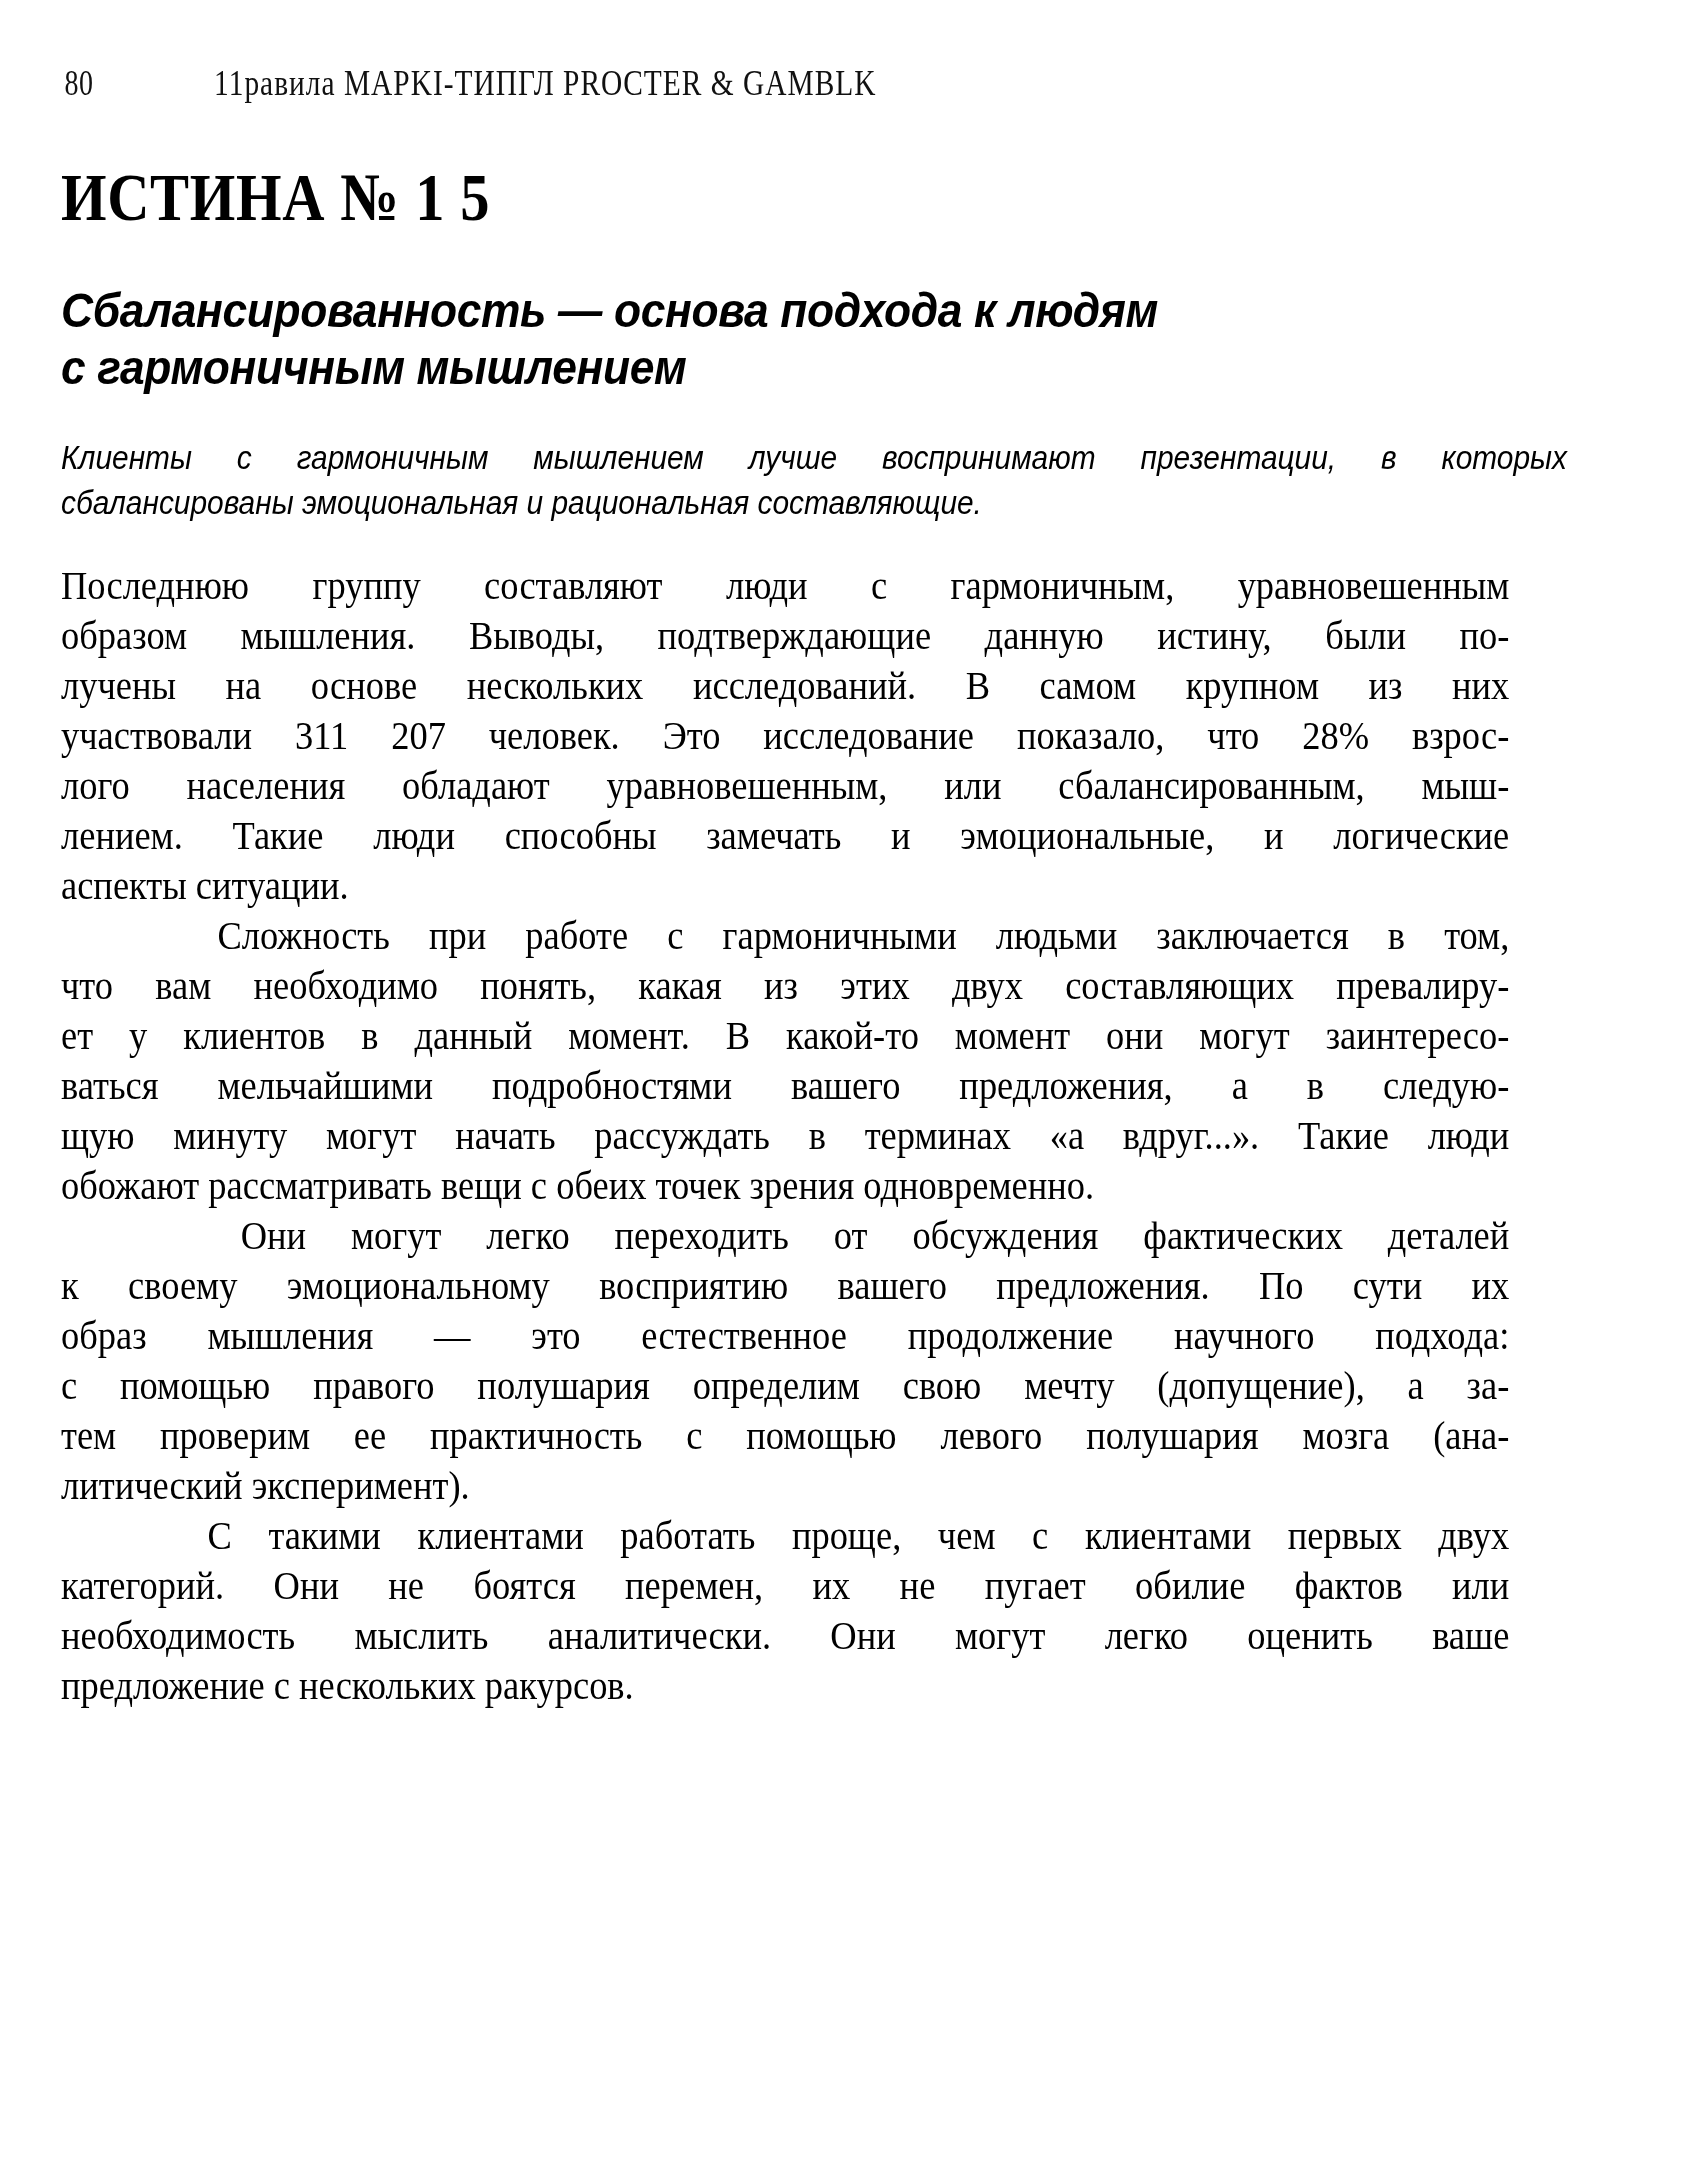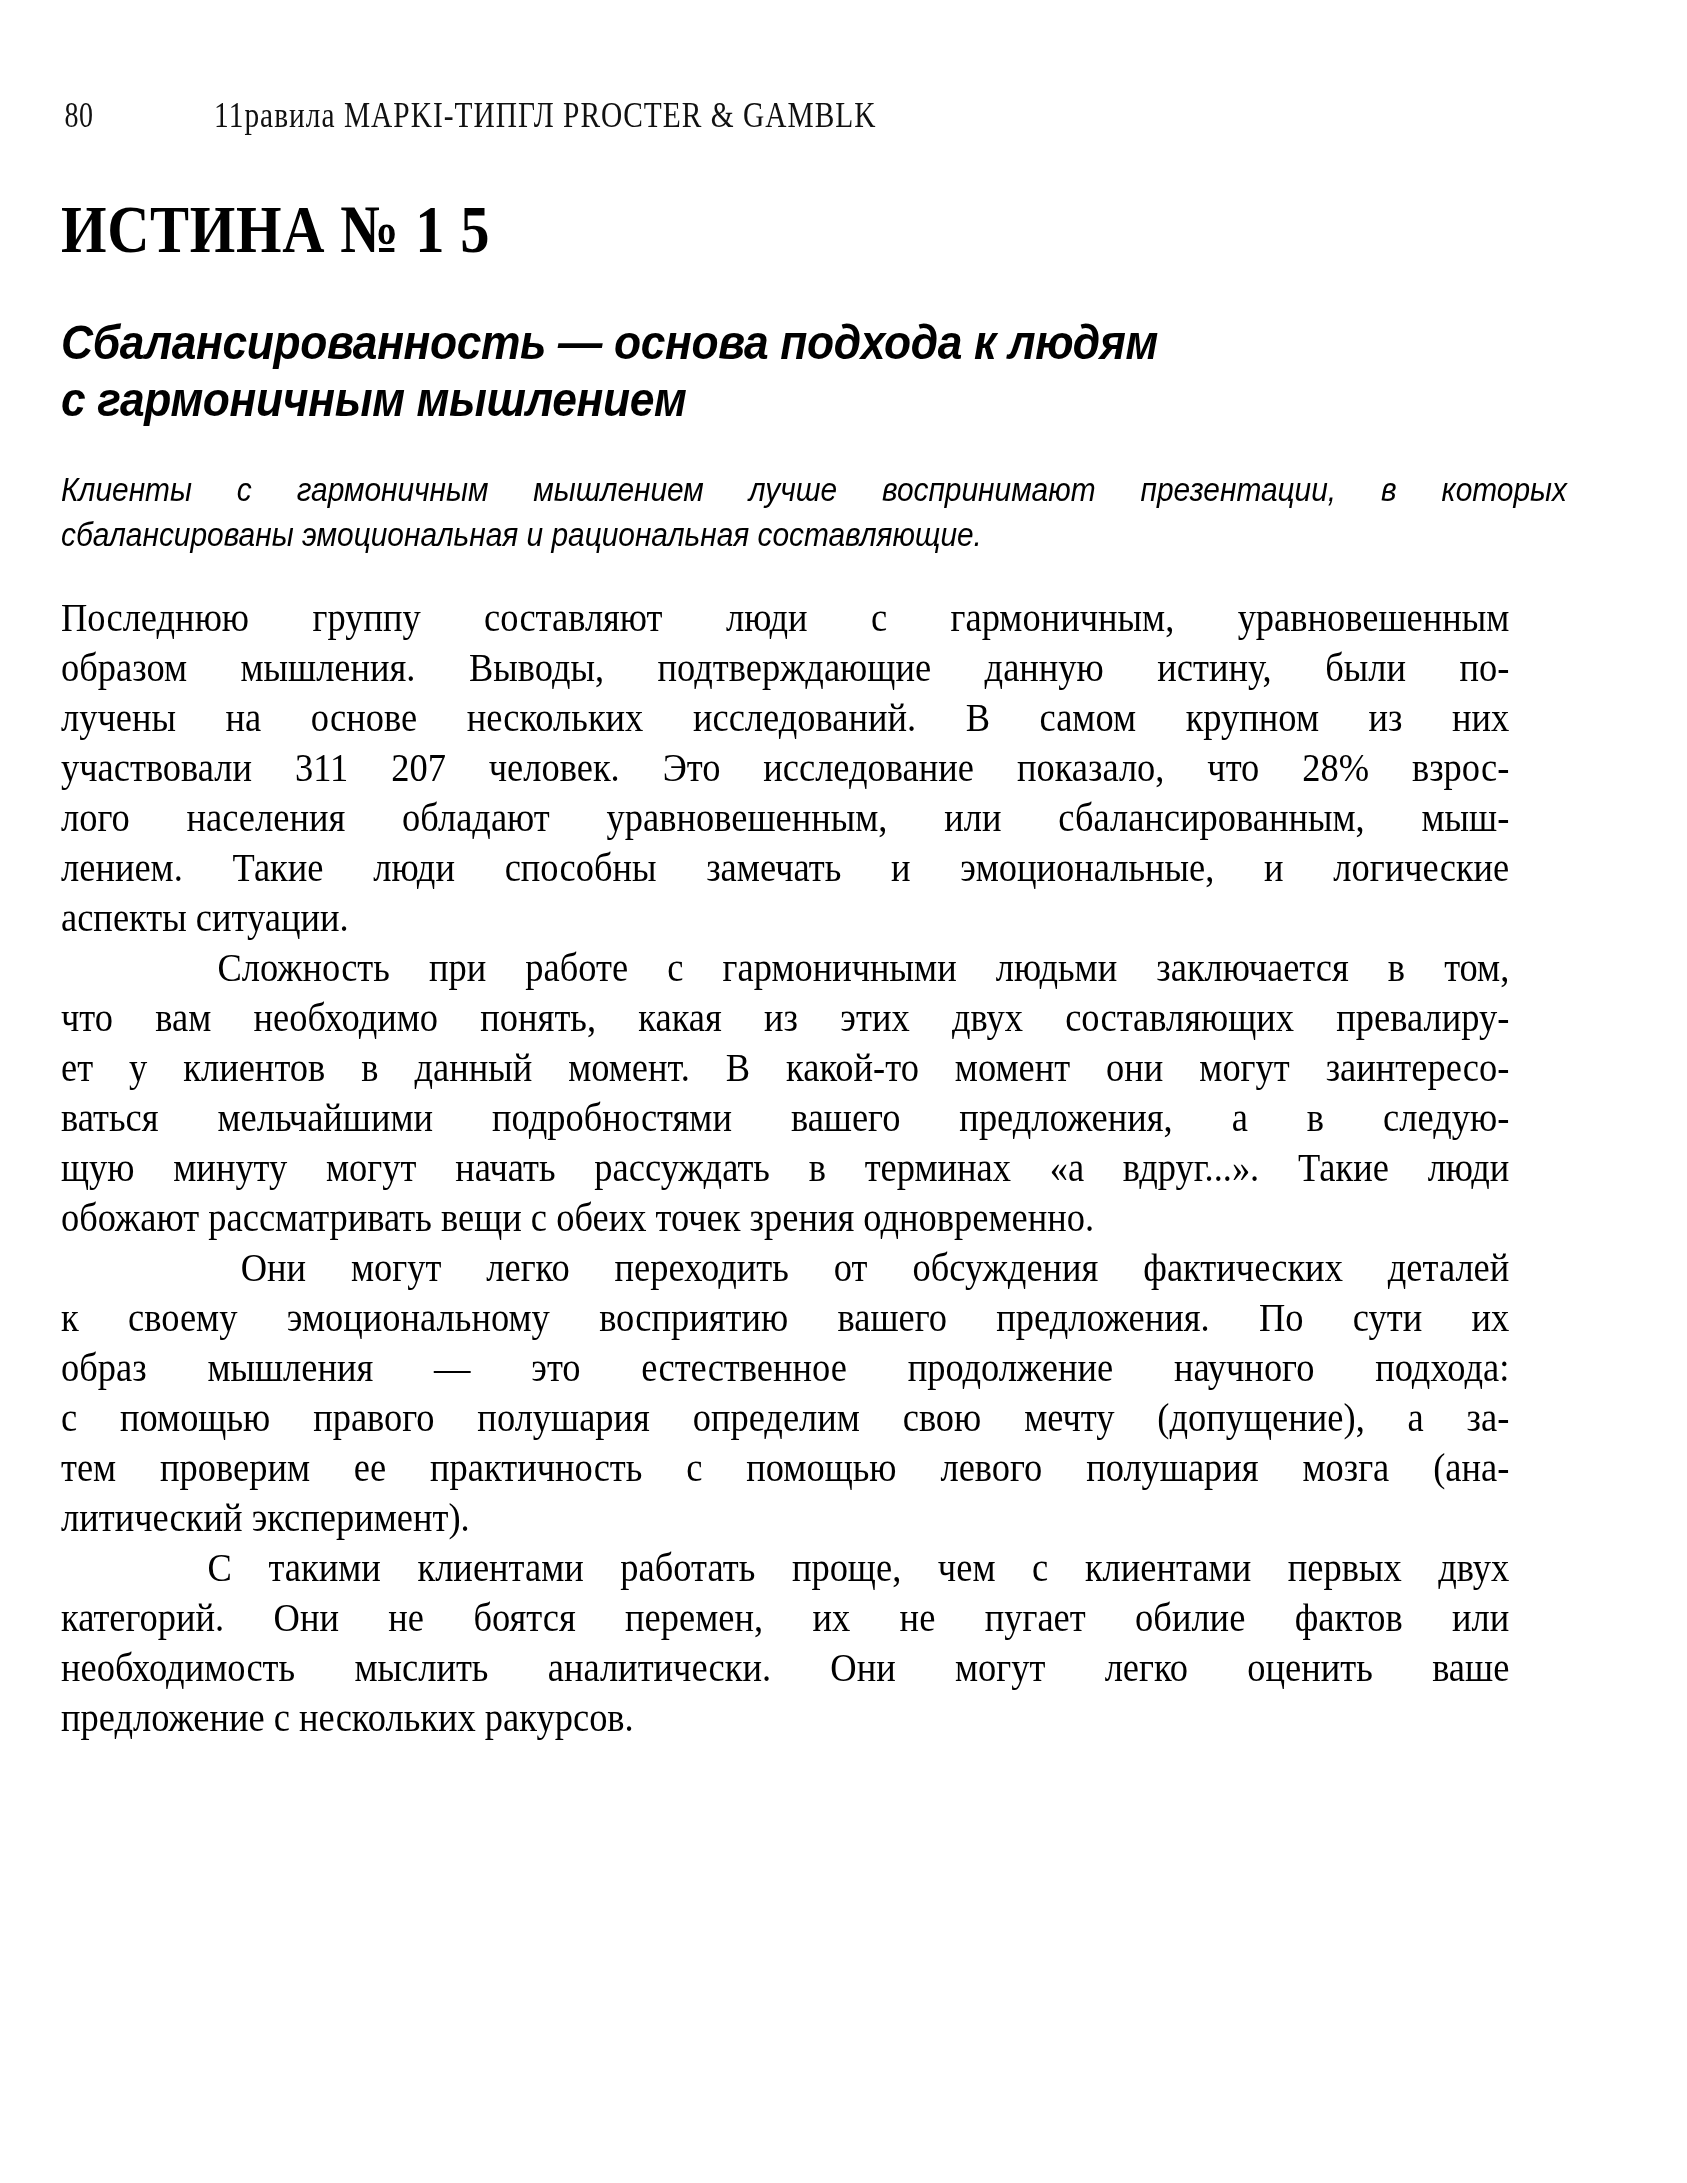--- a/index.html
+++ b/index.html
@@ -23,21 +23,21 @@
     position: absolute;
     left: 61px;
     top: 0;
     width: 1508px;
   }
 
   
   .running-head {
     display: flex;
     align-items: baseline;
-    margin-top: 96px;
+    margin-top: 64px;
     font-family: "Liberation Serif", "DejaVu Serif", serif;
     color: #111111;
     white-space: nowrap;
   }
   .running-head .folio {
     font-size: 35px;
     letter-spacing: 0.4px;
     transform: scaleX(0.80);
     transform-origin: left baseline;
   }

